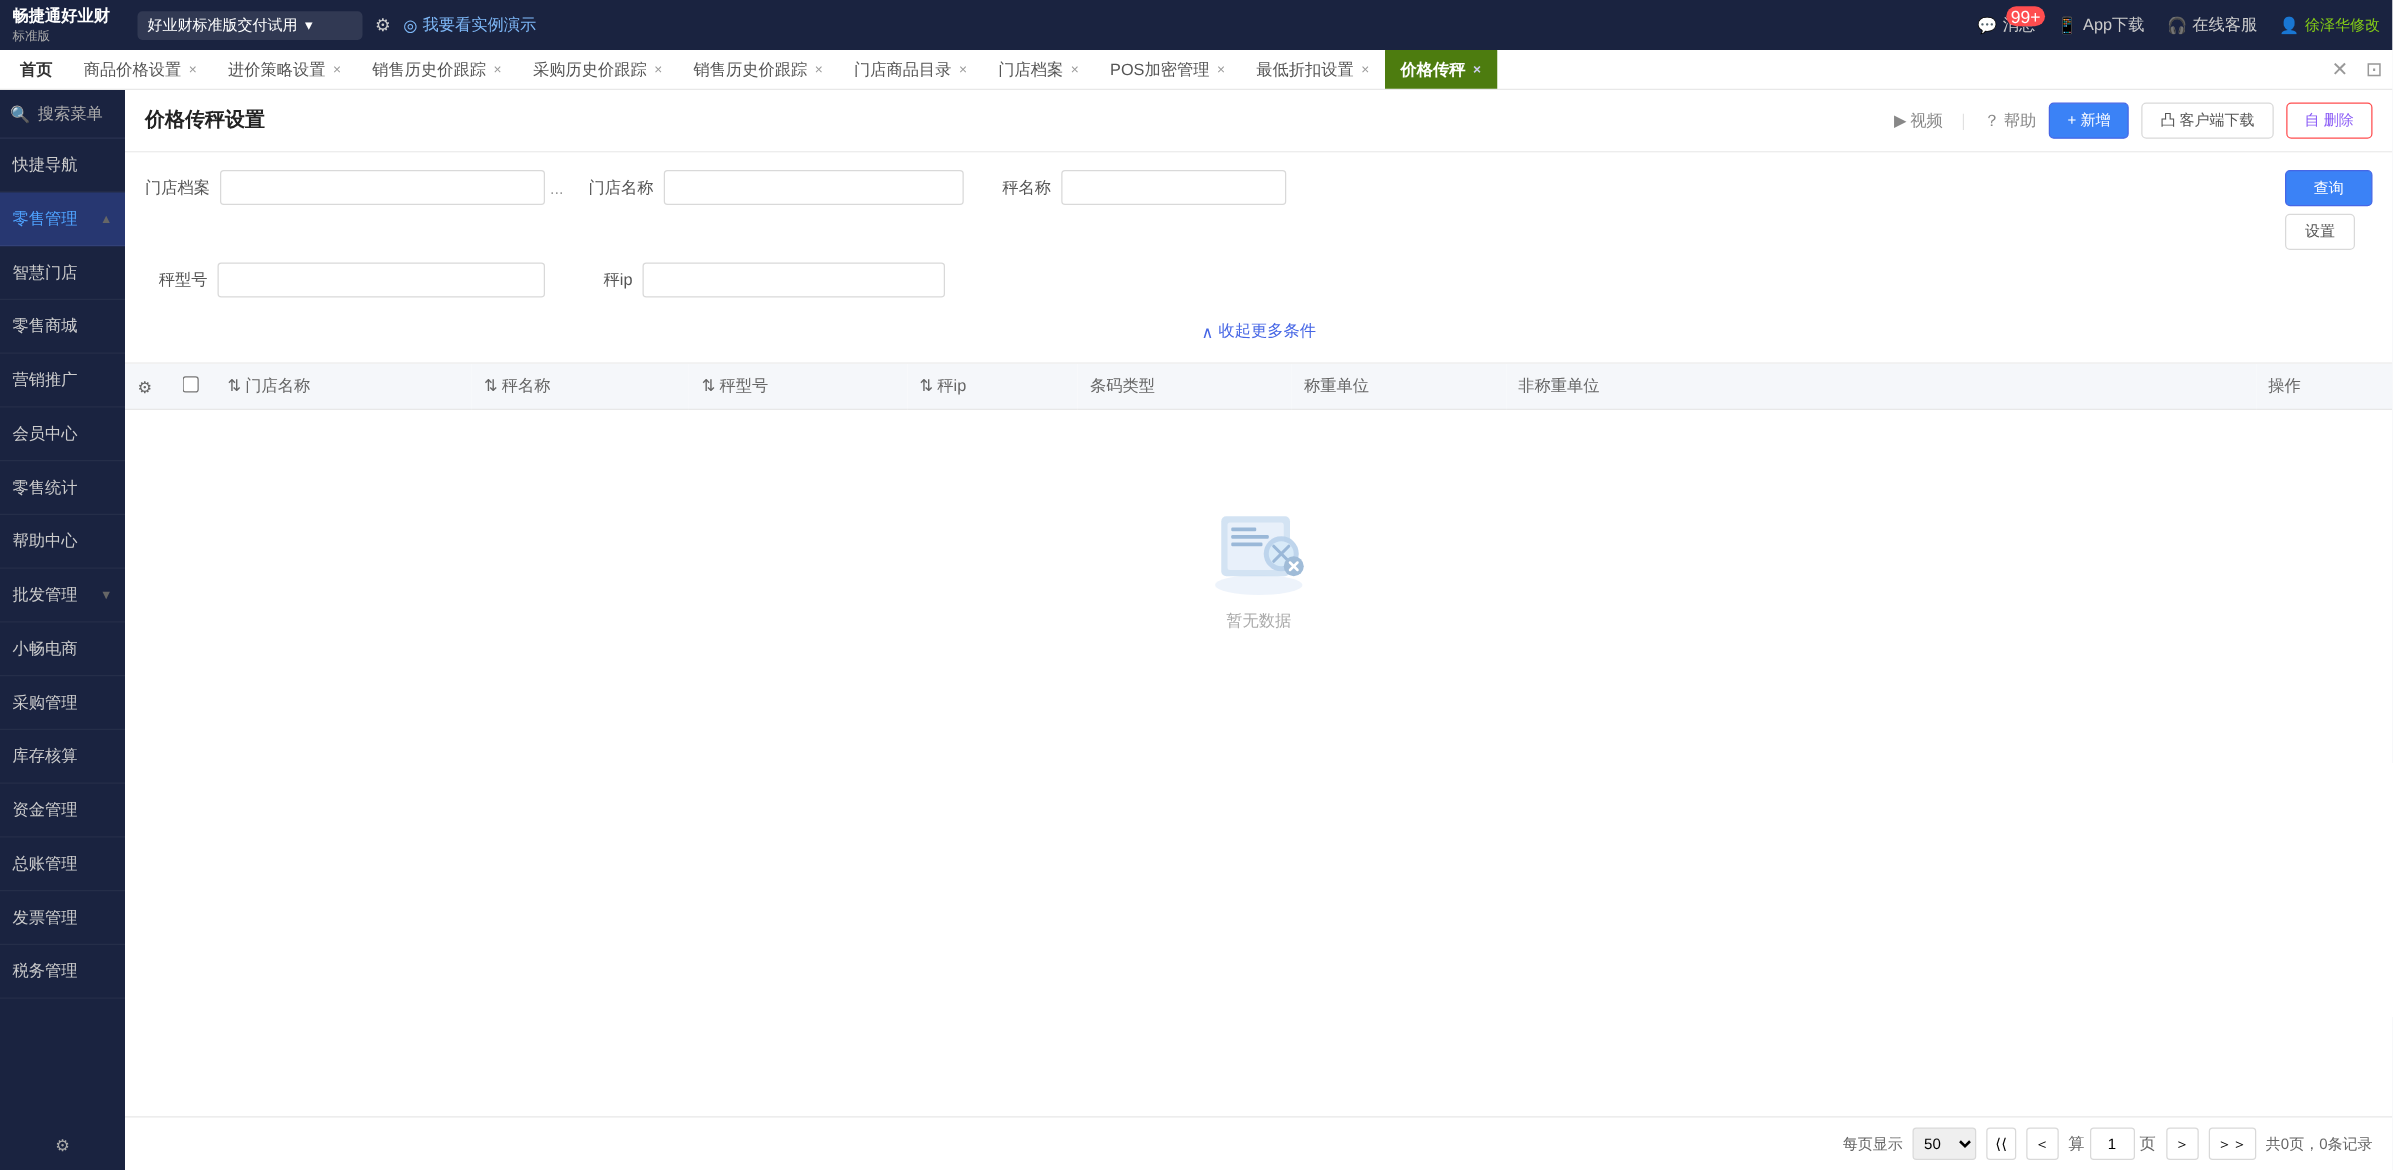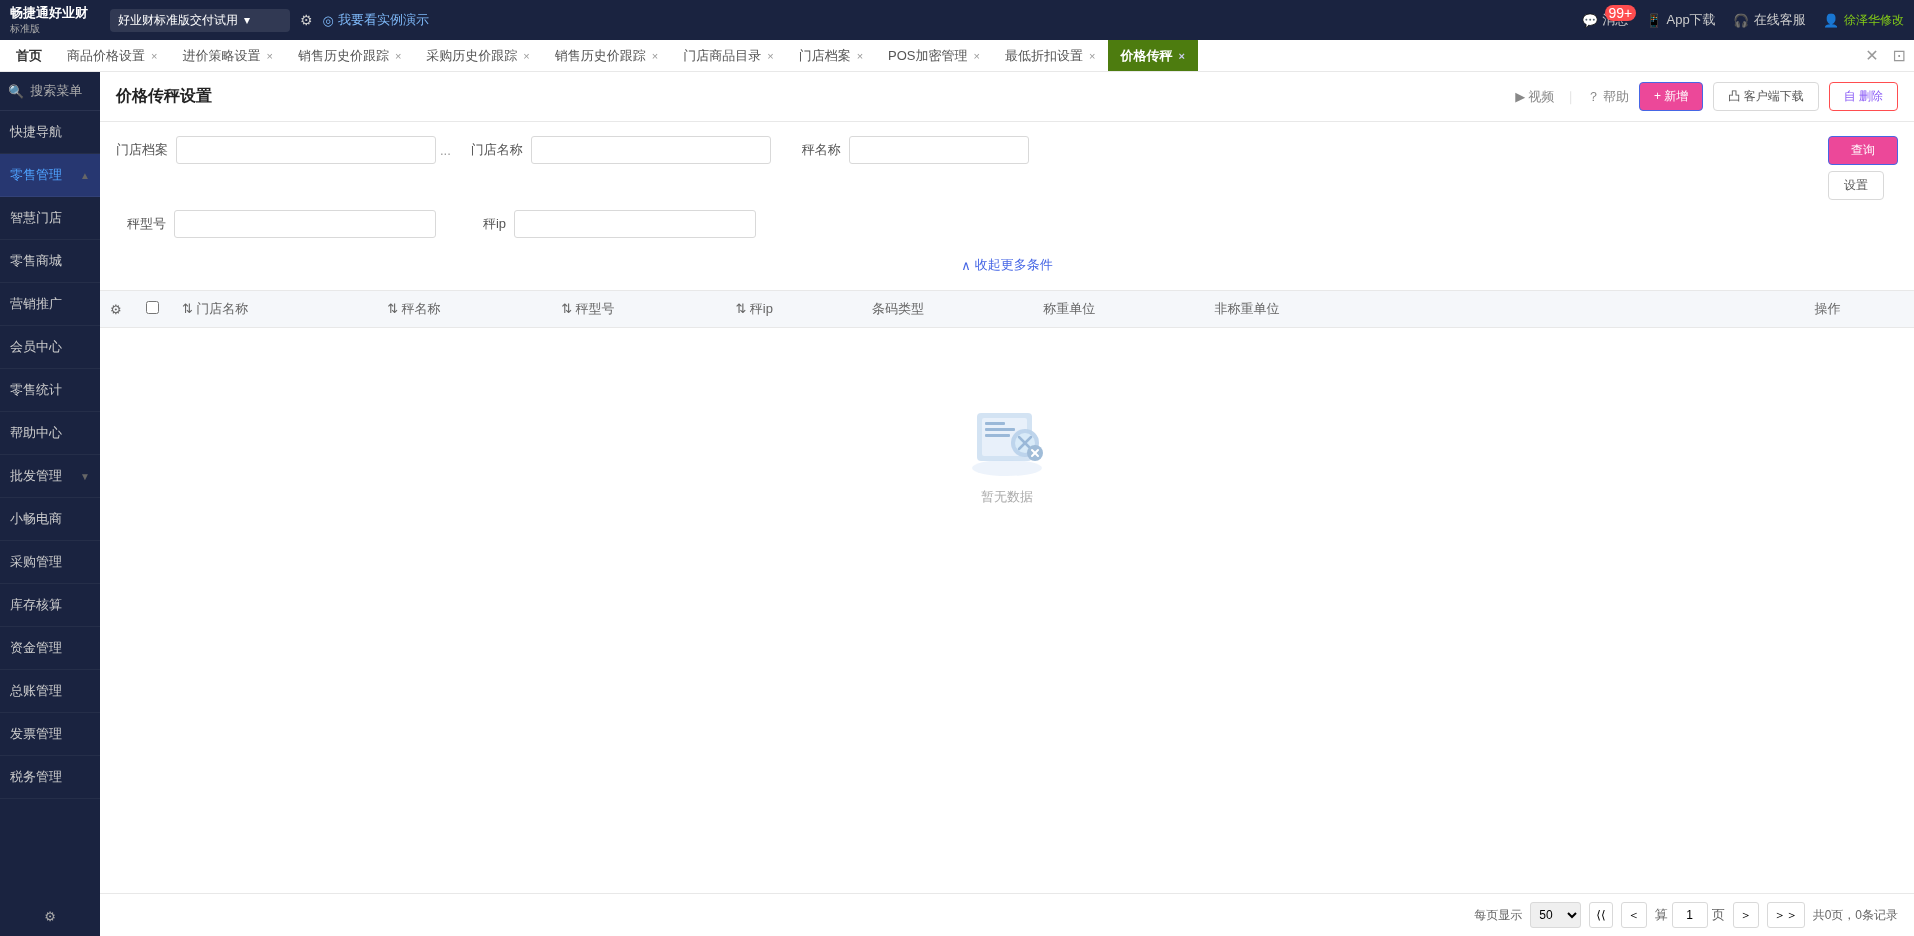--- a/index.html
+++ b/index.html
@@ -73,21 +73,21 @@
     
     .page-header {
       background: #fff; padding: 10px 16px; display: flex; align-items: center;
       justify-content: space-between; border-bottom: 1px solid #e8e8e8; flex-shrink: 0;
     }
     .page-title { font-size: 16px; font-weight: bold; color: #222; }
     .page-header-actions { display: flex; align-items: center; gap: 10px; }
     .page-header-link { color: #888; font-size: 12px; cursor: pointer; display: flex; align-items: center; gap: 3px; }
     .divider-v { color: #ddd; }
     .btn { padding: 5px 14px; border-radius: 4px; cursor: pointer; font-size: 12px; border: 1px solid; }
-    .btn-primary { background: #ec4899; color: #fff; border-color: #4666e5; }
+    .btn-primary { background: #3b82f6; color: #fff; border-color: #4666e5; }
     .btn-default { background: #fff; color: #555; border-color: #d9d9d9; }
     .btn-danger { background: #fff; color: #8b5cf6; border-color: #ff4d4f; }
 
     
     .search-area {
       background: #fff; padding: 14px 16px 6px; flex-shrink: 0;
       border-bottom: 1px solid #e8e8e8;
     }
     .search-row { display: flex; align-items: flex-start; gap: 20px; margin-bottom: 10px; flex-wrap: wrap; }
     .form-item { display: flex; align-items: center; gap: 8px; min-width: 200px; }

